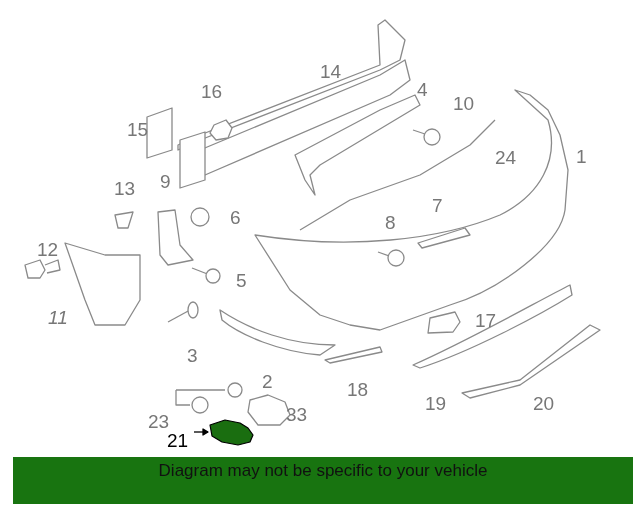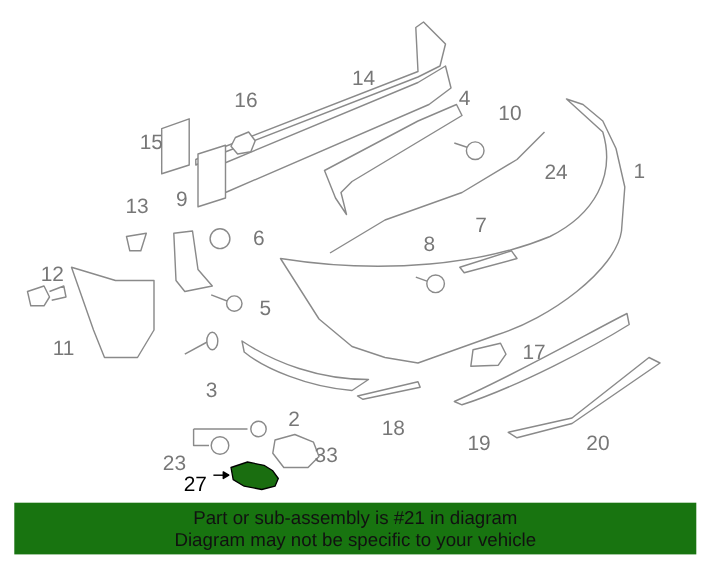--- a/index.html
+++ b/index.html
@@ -81,32 +81,31 @@
     <span class="lbl" style="left: 576px; top: 147px;">1</span>
     <span class="lbl" style="left: 262px; top: 372px;">2</span>
     <span class="lbl" style="left: 187px; top: 346px;">3</span>
     <span class="lbl" style="left: 417px; top: 80px;">4</span>
     <span class="lbl" style="left: 236px; top: 271px;">5</span>
     <span class="lbl" style="left: 230px; top: 208px;">6</span>
     <span class="lbl" style="left: 432px; top: 196px;">7</span>
     <span class="lbl" style="left: 385px; top: 213px;">8</span>
     <span class="lbl" style="left: 160px; top: 172px;">9</span>
     <span class="lbl" style="left: 453px; top: 94px;">10</span>
-    <span class="lbl" style="left: 48px; top: 308px;">11</span>
+    <span class="lbl" style="left: 48px; top: 308px; font-style: italic;">11</span>
     <span class="lbl" style="left: 37px; top: 240px;">12</span>
     <span class="lbl" style="left: 114px; top: 179px;">13</span>
     <span class="lbl" style="left: 320px; top: 62px;">14</span>
     <span class="lbl" style="left: 107px; top: 120px; margin-left: 20px;">15</span>
-    <span class="lbl" style="left: 213px; top: 82px; text-align: right;">16</span>
+    <span class="lbl" style="left: 201px; top: 82px; text-align: right;">16</span>
     <span class="lbl" style="left: 475px; top: 311px;">17</span>
     <span class="lbl" style="left: 347px; top: 380px;">18</span>
     <span class="lbl" style="left: 425px; top: 394px;">19</span>
     <span class="lbl" style="left: 533px; top: 394px;">20</span>
-    <span class="lbl hi" style="left: 167px; top: 431px;">27</span>
+    <span class="lbl hi" style="left: 167px; top: 431px;">21</span>
     <span class="lbl" style="left: 286px; top: 405px;">33</span>
     <span class="lbl" style="left: 148px; top: 412px;">23</span>
     <span class="lbl" style="left: 495px; top: 148px;">24</span>
   </div>
 
 <div id="banner">
-  <div>Part or sub-assembly is #21 in diagram</div>
   <div>Diagram may not be specific to your vehicle</div>
 </div>
 
 </body></html>

